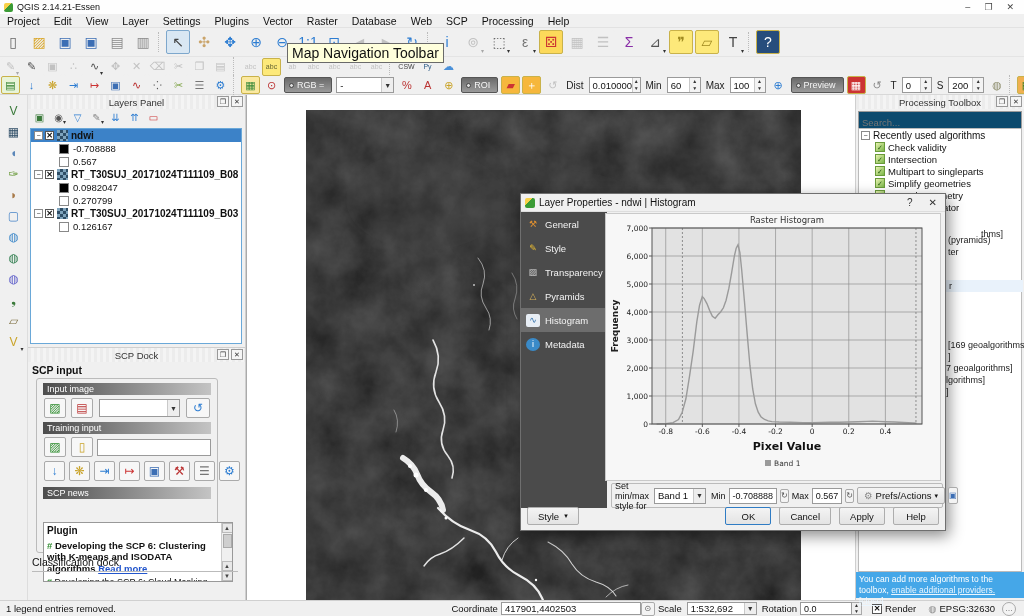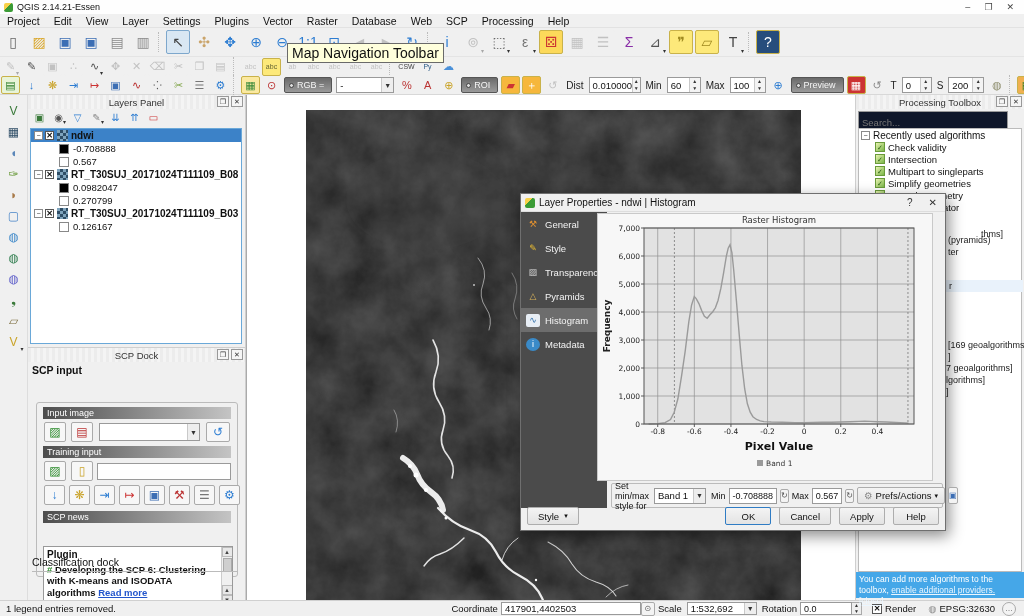--- a/index.html
+++ b/index.html
@@ -60,21 +60,21 @@
   .lrow .cb{width:9px;height:9px;border:1px solid #555;background:#fff;font-size:8px;line-height:8px;text-align:center;margin-right:3px;font-weight:bold;flex:none;}
   .lrow .chk{width:11px;height:11px;flex:none;margin-right:3px;
      background-image:linear-gradient(45deg,#2e4d66 25%,transparent 25%,transparent 75%,#2e4d66 75%),linear-gradient(45deg,#2e4d66 25%,#7fa4bd 25%,#7fa4bd 75%,#2e4d66 75%);
      background-size:6px 6px;background-position:0 0,3px 3px;}
   .lrow .nm{font-weight:bold;}
   .vrow{display:flex;align-items:center;height:13px;padding-left:28px;font-size:9.5px;}
   .vrow .sw{width:10px;height:10px;border:1px solid #888;margin-right:4px;flex:none;}
   
   #scpdock{left:28px;top:347px;width:218px;height:253px;border-right:1px solid #cfcfcf;border-top:1px solid #cfcfcf;}
   #scp-tab{position:absolute;left:4px;top:16px;font-size:10.5px;font-weight:bold;}
-  #scp-group{position:absolute;left:8px;top:30px;width:202px;height:175px;border:1px solid #bbb;border-radius:3px;background:#f0f0f0;margin-top:24px;}
+  #scp-group{position:absolute;left:8px;top:30px;width:182px;height:175px;border:1px solid #bbb;border-radius:3px;background:#f0f0f0;}
   .scphdr{background:linear-gradient(90deg,#4d4d4d,#c4c4c4);color:#fff;font-size:9px;height:12px;display:flex;align-items:center;padding-left:4px;margin:4px 6px 0 6px;}
   .scprow{display:flex;align-items:center;margin:3px 6px 0 6px;gap:3px;}
   .scprow .tbi{width:22px;height:20px;border:1px solid #aaa;background:#f7f7f7;font-size:12px;}
   .scprow .tbcombo,.scprow .field{flex:1;height:17px;}
   .scprow .field{background:#fff;border:1px solid #9a9a9a;}
   #scp-tools{display:flex;margin:4px 6px 0 6px;gap:2px;}
   #scp-tools .tbi{width:21px;height:20px;border:1px solid #aaa;background:#f7f7f7;font-size:12px;}
   #newsbox{position:absolute;left:6px;top:143px;width:190px;height:60px;background:#fff;border:1px solid #999;overflow:hidden;}
   #newsinner{position:absolute;left:3px;top:1px;right:12px;font-size:9px;line-height:1.25;}
   .newshead{font-weight:bold;font-size:10px;margin-top:1px;}
@@ -85,21 +85,21 @@
   #newsscroll{position:absolute;right:0;top:0;width:11px;height:100%;background:#f0f0f0;border-left:1px solid #ccc;font-size:6px;color:#444;
               display:flex;flex-direction:column;align-items:center;}
   #newsscroll .sb{width:11px;height:10px;border:1px solid #bbb;background:#e8e8e8;display:flex;align-items:center;justify-content:center;}
   #newsscroll .thumb{width:9px;height:14px;background:#cfcfcf;border:1px solid #aaa;margin:1px 0;}
   #class-tab{position:absolute;left:4px;top:208px;font-size:10.5px;border-bottom:1px solid #bbb;width:206px;padding-bottom:3px;}
   
   #canvas{position:absolute;left:246px;top:95px;width:609px;height:505px;background:#ffffff;border-left:1px solid #aaa;}
   #satimg{position:absolute;left:59px;top:15px;width:495px;height:490px;}
   
   #procpanel{left:855px;top:95px;width:169px;height:505px;border-left:1px solid #cfcfcf;}
-  #proc-search{position:absolute;left:2px;top:16px;width:150px;height:15px;border:1px solid #9a9a9a;background:#0f172a;font-size:9.5px;
+  #proc-search{position:absolute;left:2px;top:16px;width:164px;height:15px;border:1px solid #9a9a9a;background:#0c4a6e;font-size:9.5px;
                font-family:"Liberation Sans",sans-serif;color:#999;padding:10px 3px;}
   #proc-tree{position:absolute;left:2px;top:33px;width:164px;height:444px;background:#fff;border:1px solid #bbb;font-size:9.5px;overflow:hidden;}
   .prow{display:flex;align-items:center;height:12px;white-space:nowrap;}
   .prow .exp{width:9px;height:9px;border:1px solid #8a8a8a;background:#fff;font-size:7px;line-height:7px;text-align:center;margin:0 3px 0 2px;color:#333;flex:none;}
   .prow .aicon{width:10px;height:10px;flex:none;margin:0 3px 0 16px;background:linear-gradient(135deg,#e8f3b0,#7ab648);border:1px solid #6a9a3a;
               font-size:7px;line-height:9px;text-align:center;color:#2c5e14;}
   .prow.grp{font-size:10px;}
   .frag{position:absolute;font-size:9px;white-space:nowrap;z-index:60;color:#222;}
   #hlrow{position:absolute;left:946px;top:280px;width:77px;height:12px;background:#e9f2fb;z-index:55;}
   #banner{position:absolute;left:856px;top:572px;width:168px;height:26px;background:#45a7e8;color:#fff;font-size:8.5px;line-height:1.3;padding:2px 3px;z-index:30;}
@@ -107,21 +107,21 @@
   
   #dialog{position:absolute;left:520px;top:193px;width:426px;height:338px;background:#f0f0f0;border:1px solid #6f6f6f;
           box-shadow:3px 5px 14px rgba(0,0,0,.45);z-index:100;}
   #dlg-title{height:18px;display:flex;align-items:center;padding:0 4px;font-size:10px;background:#f0f0f0;border-bottom:1px solid #ddd;}
   #dlg-title .qicon{width:10px;height:10px;background:linear-gradient(135deg,#f8d14a 40%,#3a9b35 40%);margin-right:4px;border-radius:2px;}
   #dlg-title .tbtns{margin-left:auto;display:flex;gap:16px;font-size:10px;color:#333;padding-right:4px;}
   #dlg-side{position:absolute;left:0;top:18px;width:86px;height:296px;background:#4b4b4b;overflow:hidden;}
   .dtab{height:24px;display:flex;align-items:center;gap:5px;color:#f2f2f2;font-size:9.5px;padding-left:5px;}
   .dtab.sel{background:#6d6d6d;}
   .dtab .ic{width:14px;height:13px;border-radius:2px;display:flex;align-items:center;justify-content:center;font-size:9px;flex:none;}
-  #dlg-chart{position:absolute;left:76px;top:19px;width:336px;height:268px;background:#f7f7f7;border:1px solid #c9c9c9;}
+  #dlg-chart{position:absolute;left:84px;top:19px;width:336px;height:268px;background:#f7f7f7;border:1px solid #c9c9c9;}
   #minmaxbox{position:absolute;left:90px;top:289px;width:332px;height:25px;border:1px solid #bbb;border-radius:2px;
              display:flex;align-items:center;font-size:9px;padding:0 3px;gap:3px;}
   .inbox{background:#fff;border:1px solid #9a9a9a;height:16px;display:inline-flex;align-items:center;padding:0 3px;font-size:9px;}
   .minibtn{width:14px;height:14px;border:1px solid #aaa;background:#f3f3f3;border-radius:2px;display:inline-flex;align-items:center;justify-content:center;font-size:8px;color:#555;}
   .wbtn{height:17px;border:1px solid #adadad;background:linear-gradient(#f4f4f4,#e3e3e3);border-radius:2px;
         display:inline-flex;align-items:center;justify-content:center;font-size:9.5px;padding:0 10px;}
   #dlg-footer{position:absolute;left:0;bottom:5px;width:100%;display:flex;align-items:center;padding:0 6px;gap:8px;}
   #dlg-footer .wbtn{height:18px;min-width:46px;}
   #dlg-footer .ok{border:1px solid #2f7cc4;}
   

